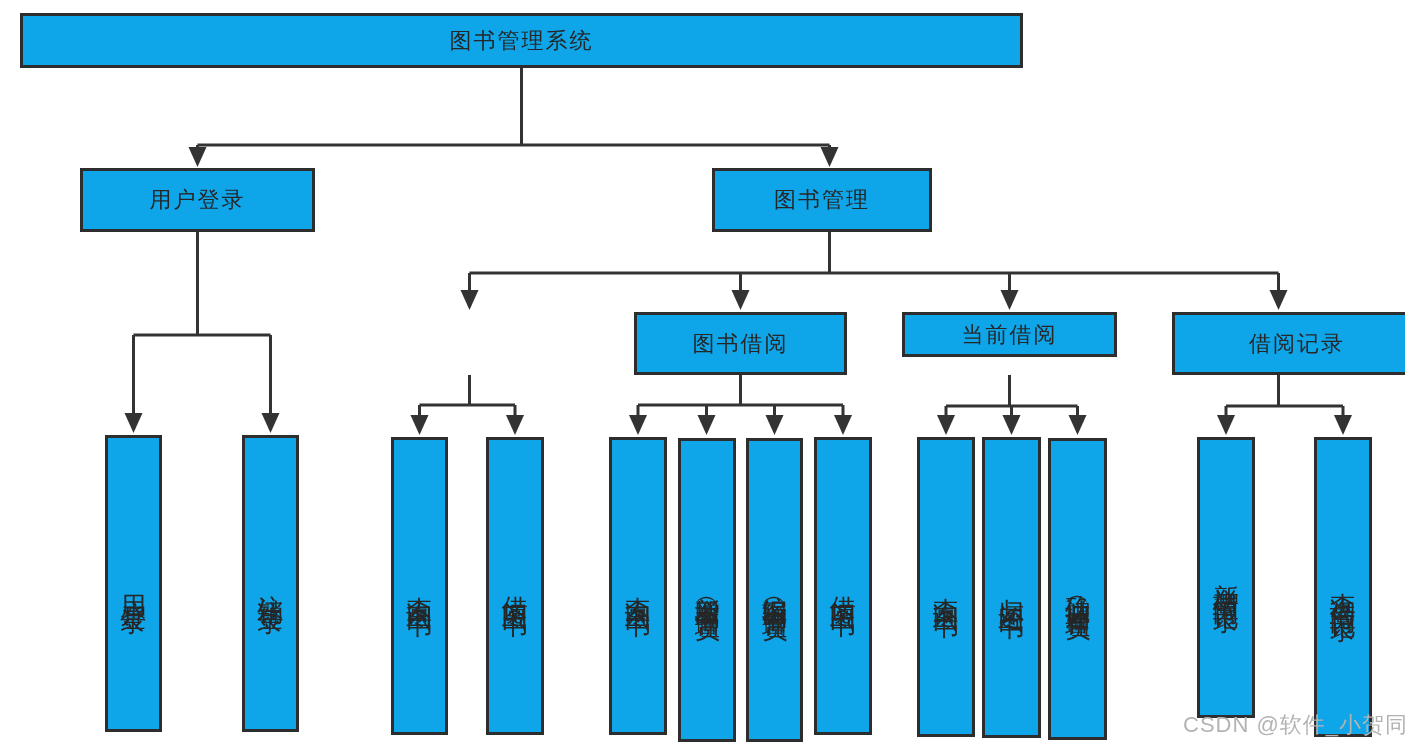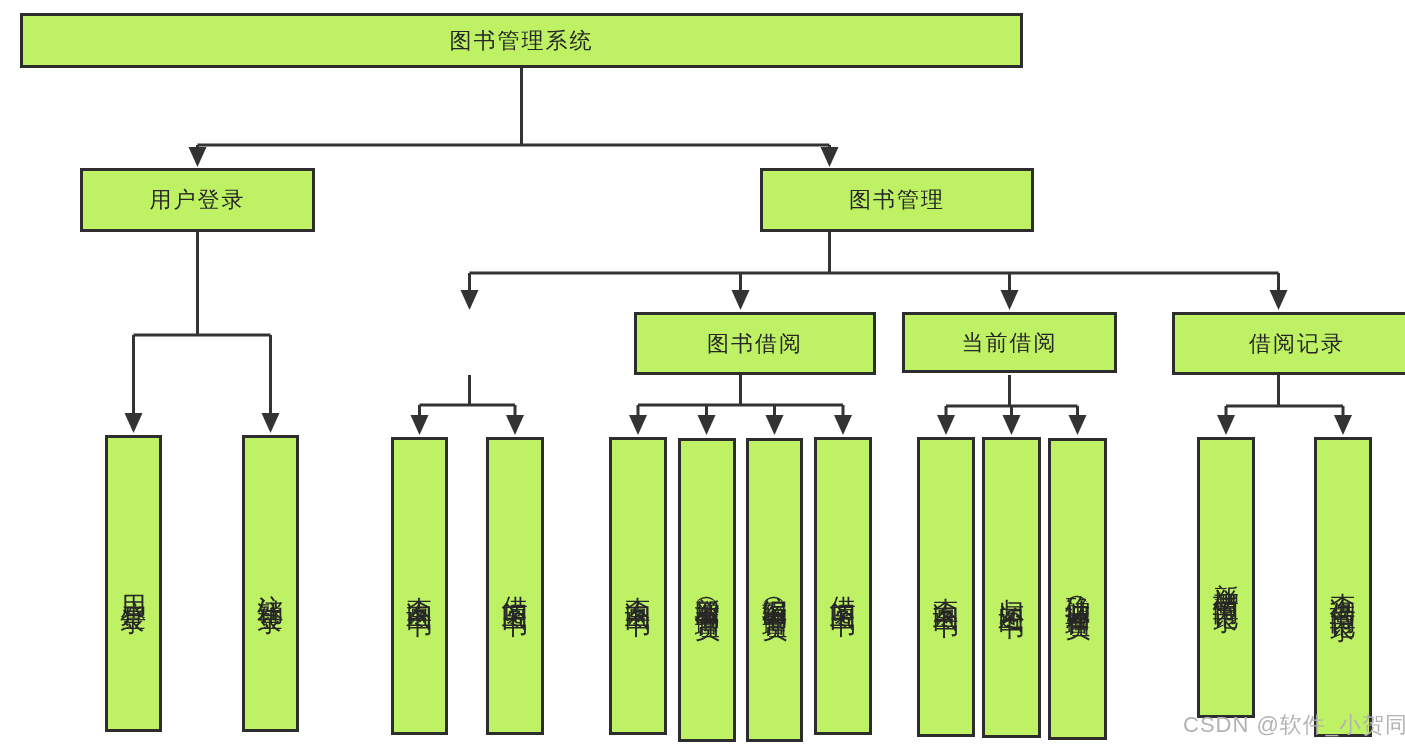--- a/index.html
+++ b/index.html
@@ -11,21 +11,21 @@
     color:#262626;
     overflow:hidden;
   }
   svg.wires{position:absolute;left:0;top:0;width:1405px;height:747px;}
   svg.wires path{stroke:#333333;stroke-width:3;fill:none;}
   svg.wires polygon{fill:#333333;stroke:none;}
   .node{
     position:absolute;
     box-sizing:border-box;
     border:3px solid #2d2d2d;
-    background:#bef264;
+    background:#0ea5e9;
     display:flex;align-items:center;justify-content:center;
     text-align:right;
   }
   .hlabel{
     font-size:22px;
     letter-spacing:2px;
     white-space:nowrap;
   }
   .vlabel{
     writing-mode:vertical-rl;
@@ -98,28 +98,28 @@
     </g>
   </svg>
 
   <div class="node" style="left:20px;top:13px;width:1003px;height:55px;">
     <span class="hlabel">图书管理系统</span>
   </div>
 
   <div class="node" style="left:80px;top:168px;width:235px;height:64px;">
     <span class="hlabel">用户登录</span>
   </div>
-  <div class="node" style="left:712px;top:168px;width:274px;height:64px;margin-left:48px;">
+  <div class="node" style="left:712px;top:168px;width:220px;height:64px;">
     <span class="hlabel">图书管理</span>
   </div>
 
-  <div class="node" style="left:634px;top:312px;width:242px;height:63px;">
+  <div class="node" style="left:634px;top:312px;width:213px;height:63px;">
     <span class="hlabel">图书借阅</span>
   </div>
-  <div class="node" style="left:902px;top:312px;width:215px;height:61px;">
+  <div class="node" style="left:902px;top:312px;width:215px;height:45px;">
     <span class="hlabel">当前借阅</span>
   </div>
   <div class="node" style="left:1172px;top:312px;width:250px;height:63px;">
     <span class="hlabel">借阅记录</span>
   </div>
 
   <div class="node" style="left:105px;top:435px;width:57px;height:297px;">
     <span class="vlabel">用户登录</span>
   </div>
   <div class="node" style="left:242px;top:435px;width:57px;height:297px;">

